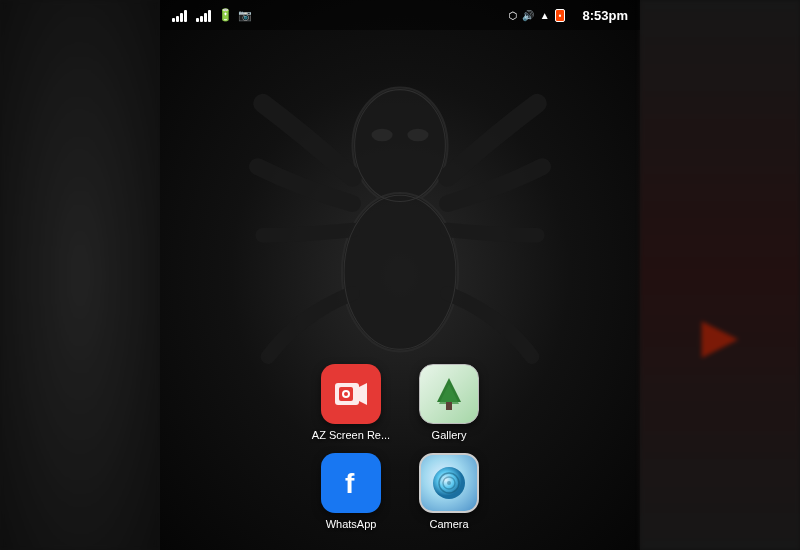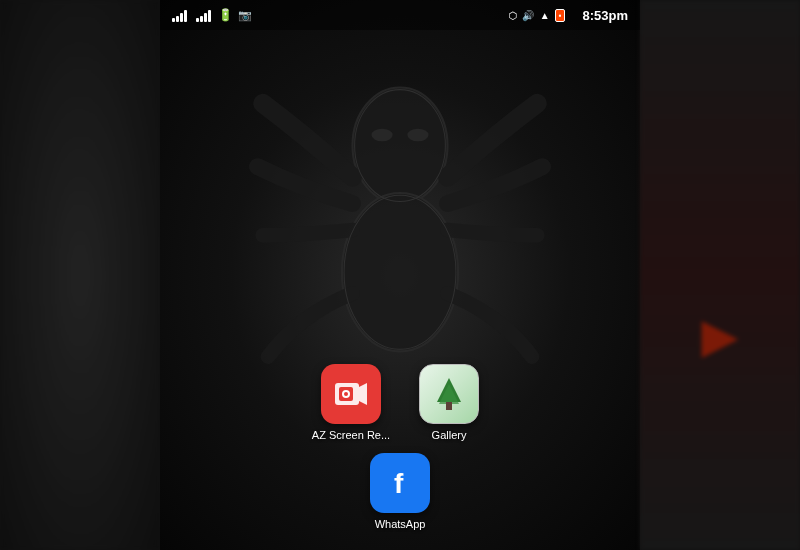--- a/index.html
+++ b/index.html
@@ -306,20 +306,38 @@
 
       <div class="app-item">
         <div class="app-icon icon-facebook">
           <svg width="36" height="36" viewBox="0 0 36 36">
             <text x="12" y="28" font-size="28" font-weight="bold" fill="white" font-family="Arial">f</text>
           </svg>
         </div>
         <span class="app-label">WhatsApp</span>
       </div>
 
+      <div class="app-item">
+        <div class="app-icon icon-camera">
+          <svg width="36" height="36" viewBox="0 0 36 36">
+            <circle cx="18" cy="18" r="16" fill="url(#camGrad)"></circle>
+            <defs>
+              <radialGradient id="camGrad" cx="40%" cy="40%">
+                <stop offset="0%" stop-color="#e0f4ff"></stop>
+                <stop offset="50%" stop-color="#5bc8f0"></stop>
+                <stop offset="100%" stop-color="#1a6fa0"></stop>
+              </radialGradient>
+            </defs>
+            <circle cx="18" cy="18" r="10" fill="none" stroke="#0d4f6e" stroke-width="1.5" opacity="0.5"></circle>
+            <circle cx="18" cy="18" r="6" fill="none" stroke="#0d4f6e" stroke-width="1.5" opacity="0.4"></circle>
+            <circle cx="18" cy="18" r="2" fill="#0d4f6e" opacity="0.4"></circle>
+          </svg>
+        </div>
+        <span class="app-label">Camera</span>
+      </div>
 
     </div>
   </div>
 
 </div>
 
 <div class="side-panel right">
   <div class="right-arrow">▶</div>
 </div>
 

